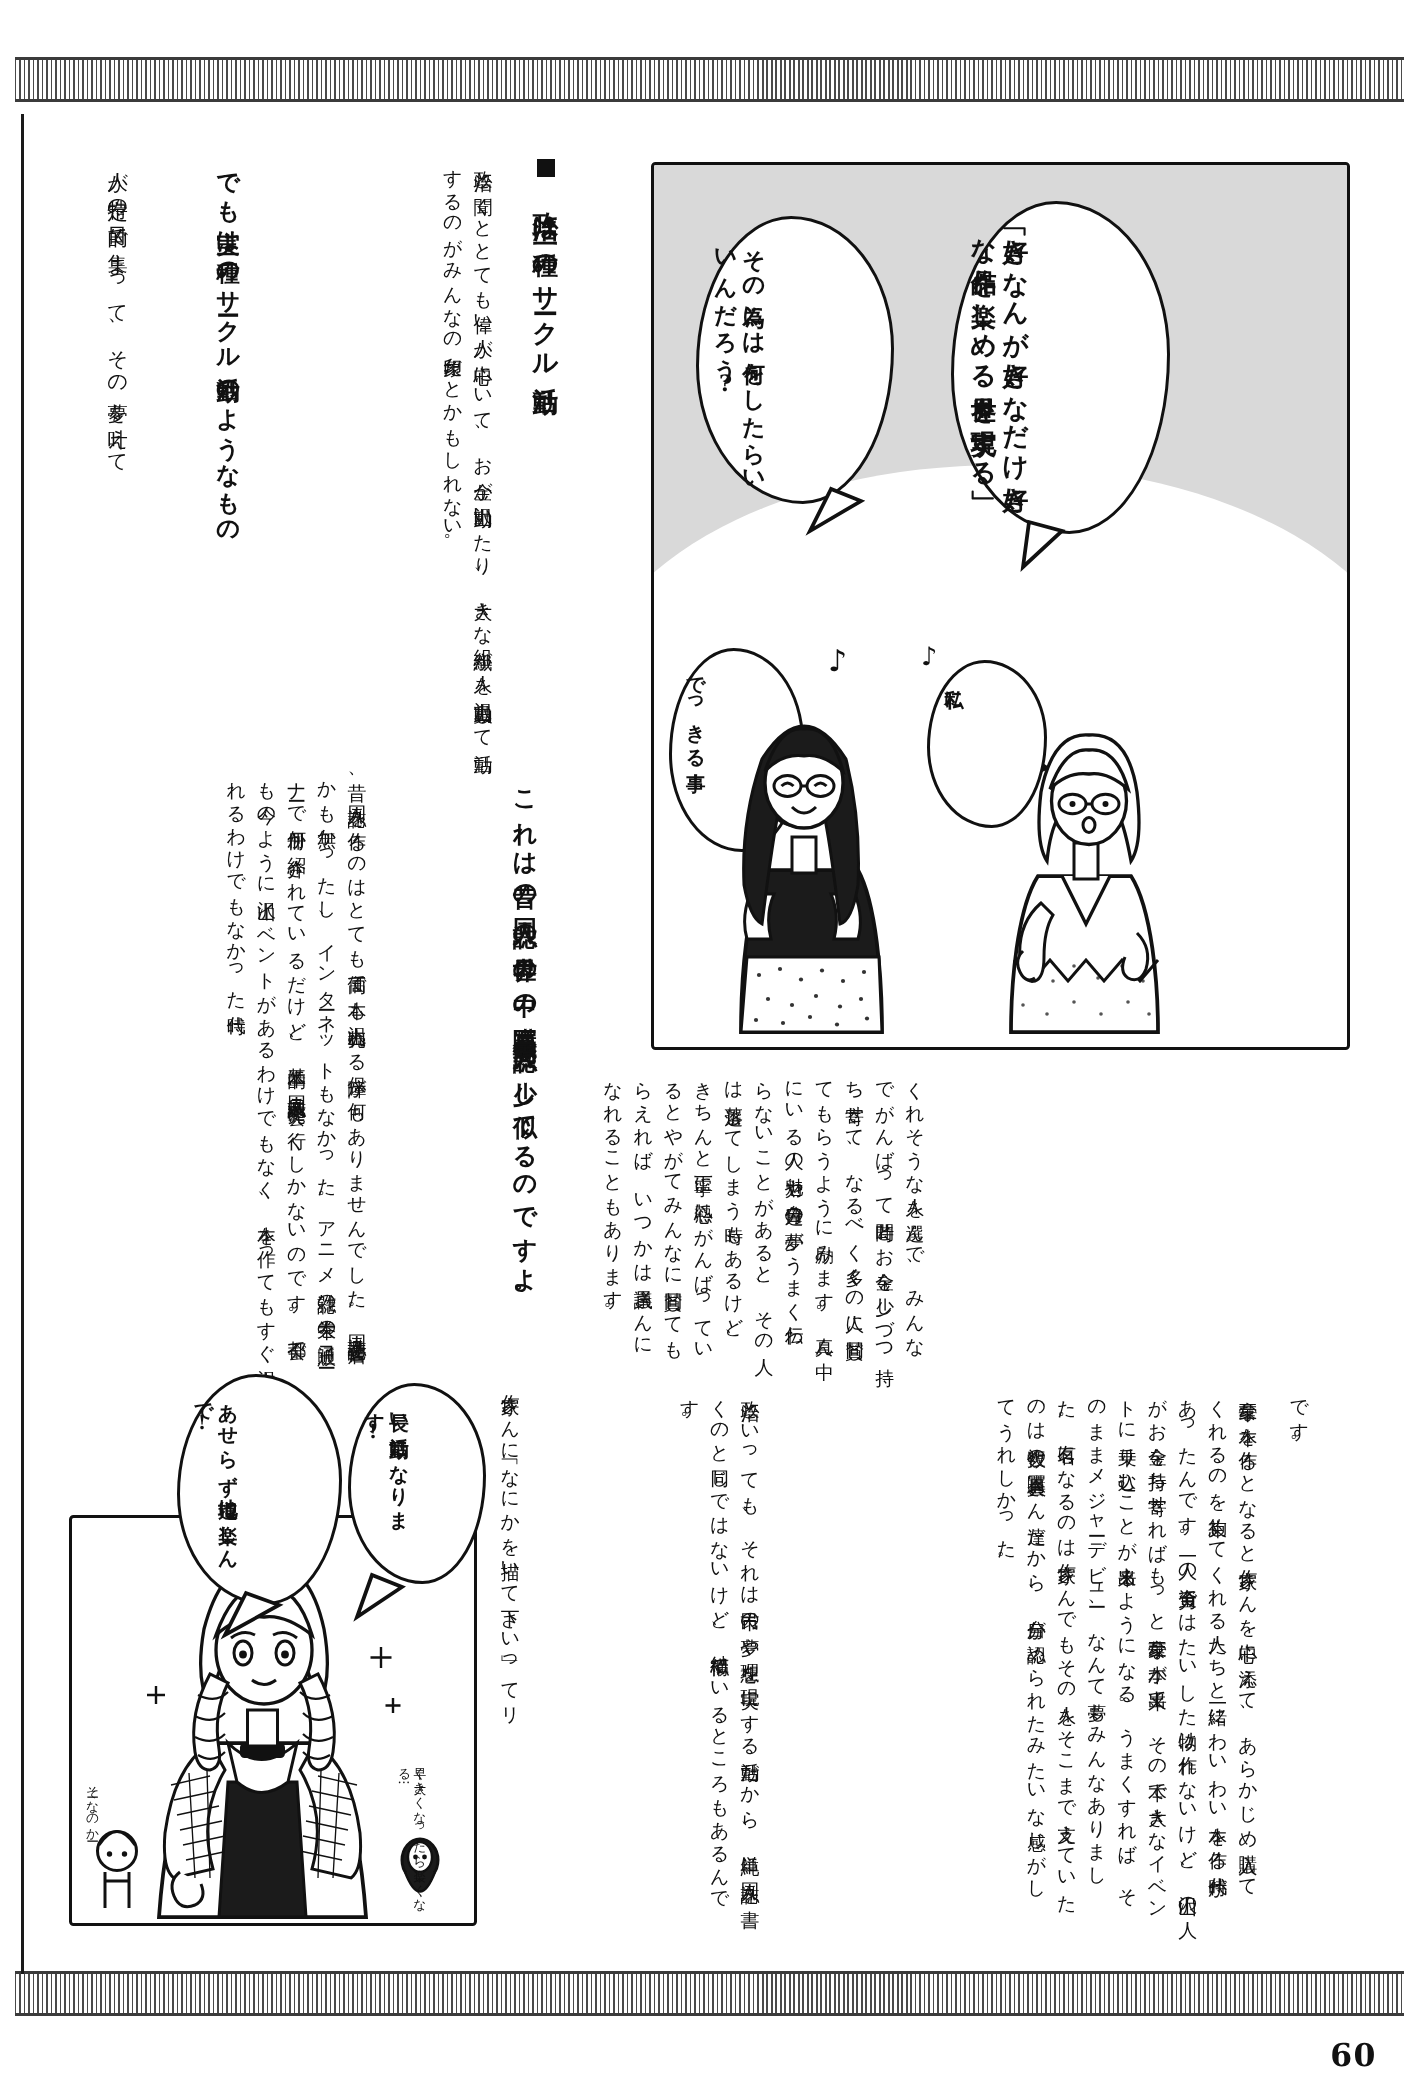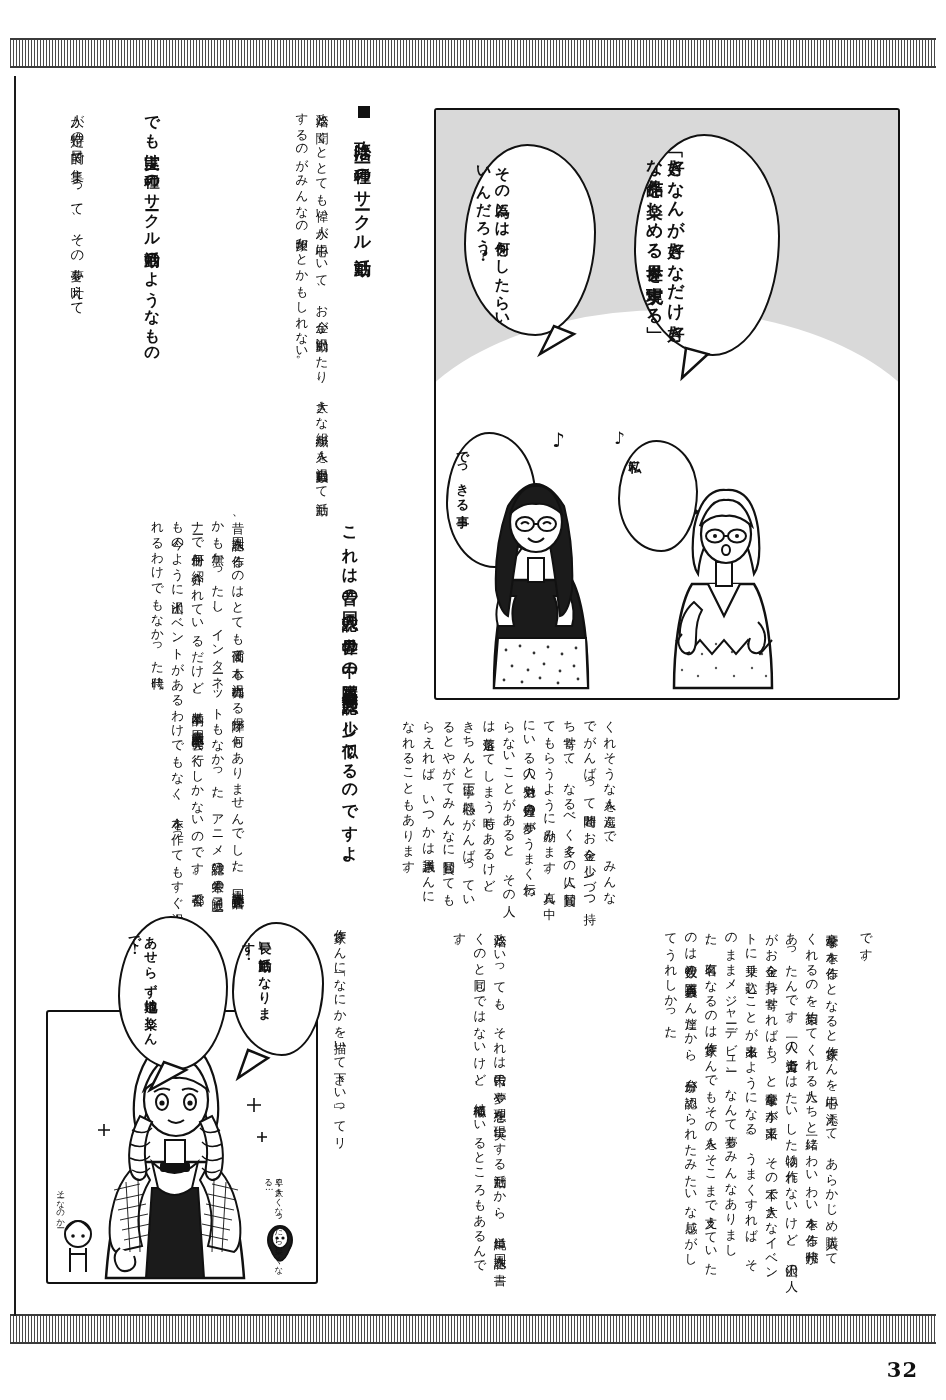--- a/index.html
+++ b/index.html
@@ -378,15 +378,15 @@
 
   <div class="balloon" style="left:118px; top:916px; width:106px; height:150px;">
     <span class="btxt sm">あせらず地道に楽しんで!</span>
   </div>
 
   <svg width="946" height="1400" style="position:absolute;left:0;top:0;pointer-events:none;">
     <path d="M248 1050 L238 1078 L268 1058 Z" fill="#fff" stroke="#111" stroke-width="2.5"></path>
     <path d="M164 1062 L150 1090 L186 1070 Z" fill="#fff" stroke="#111" stroke-width="2.5"></path>
   </svg>
 
-  <div class="page-number">32</div>
+  <div class="page-number">60</div>
 
 </div>
 
 </body></html>

